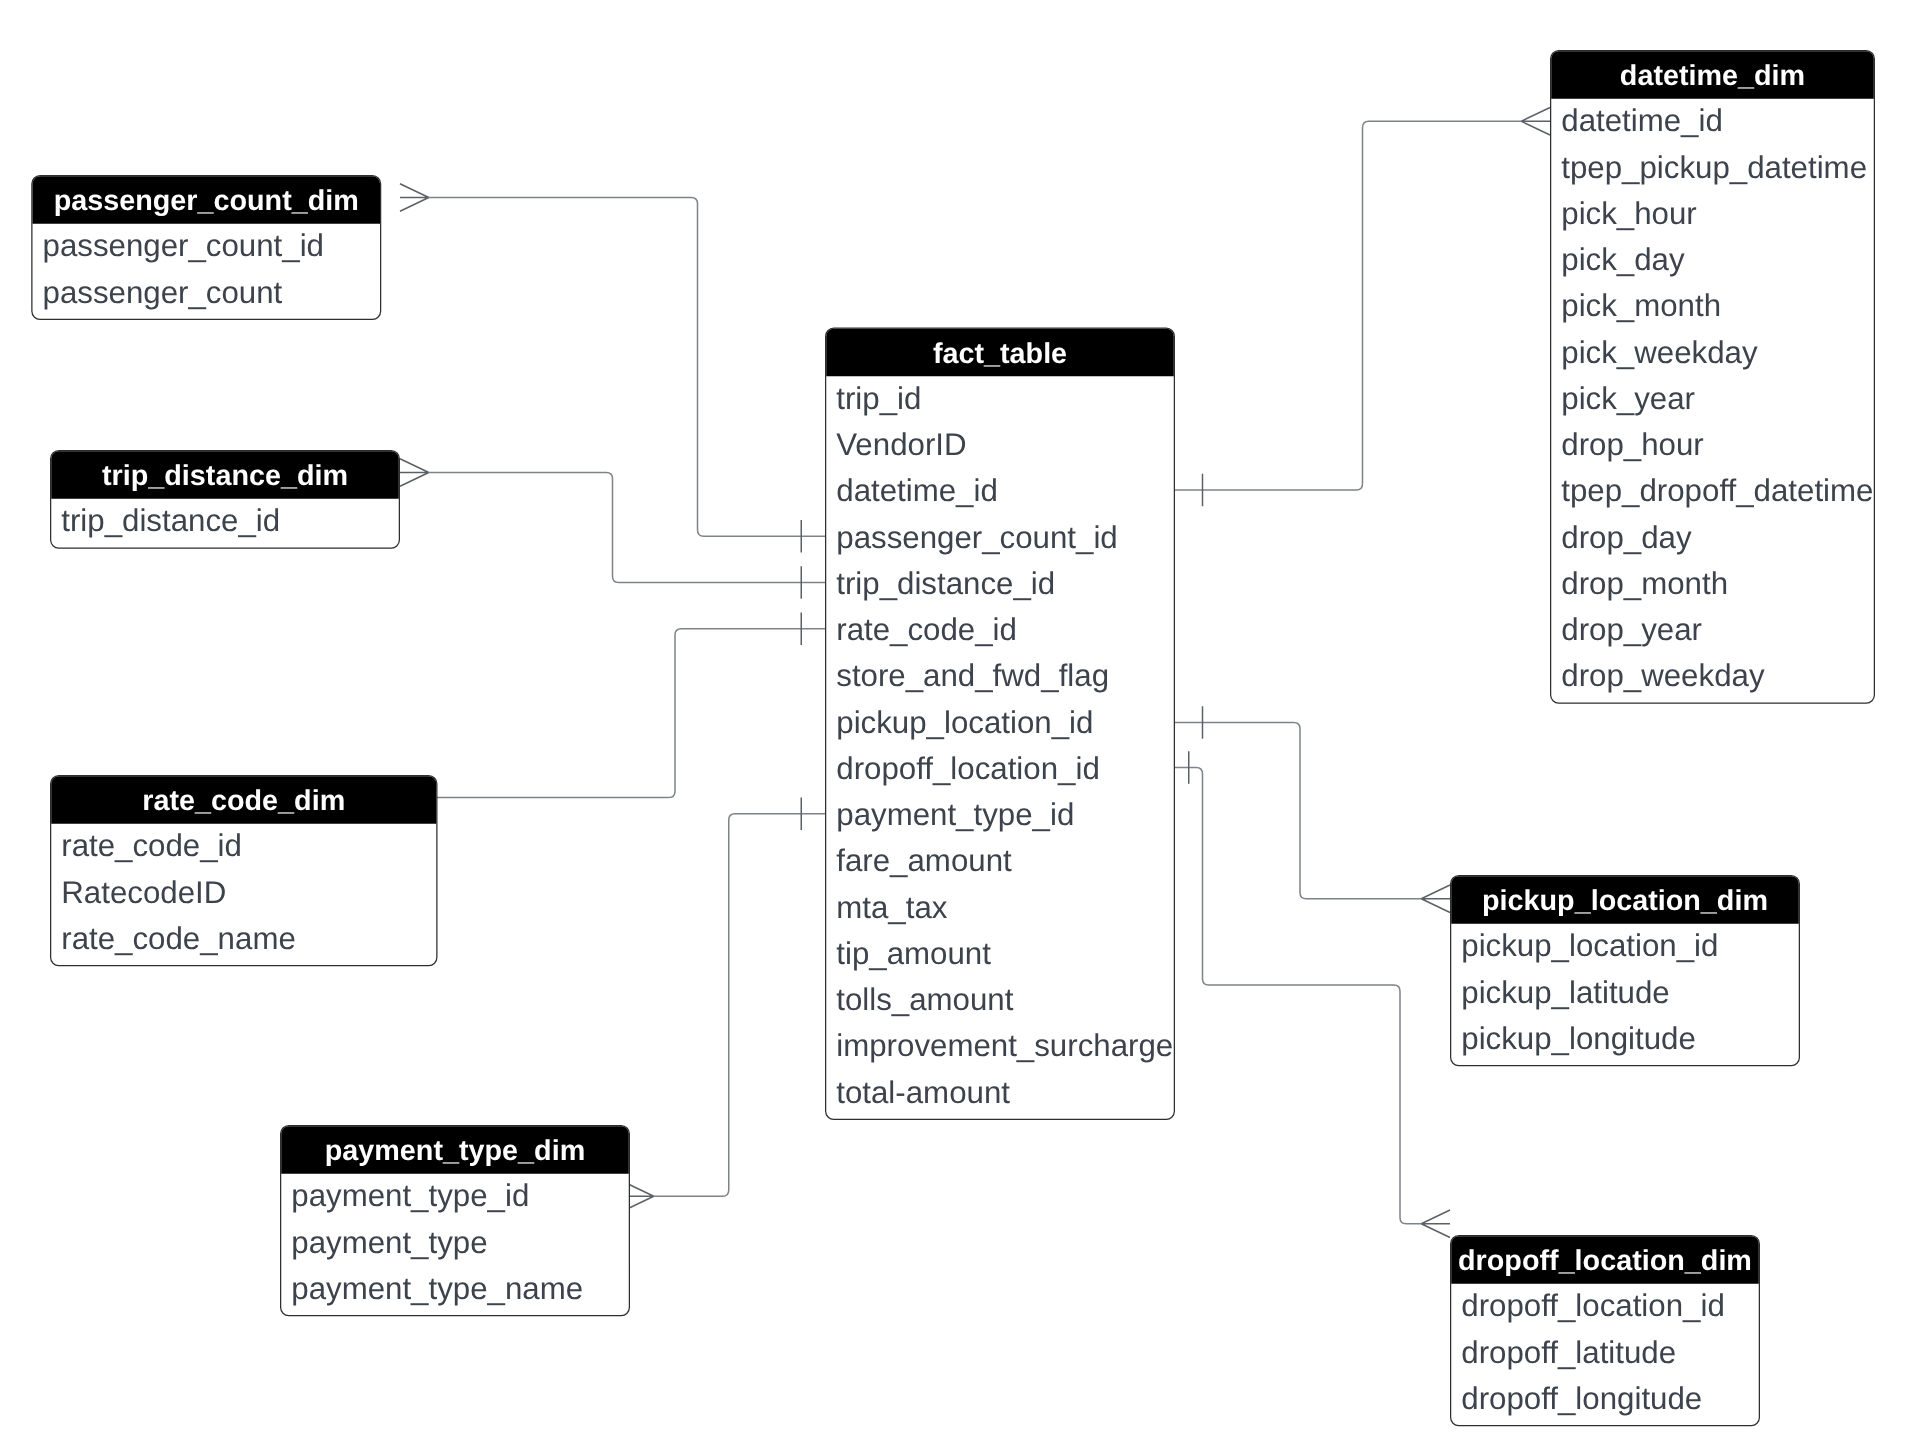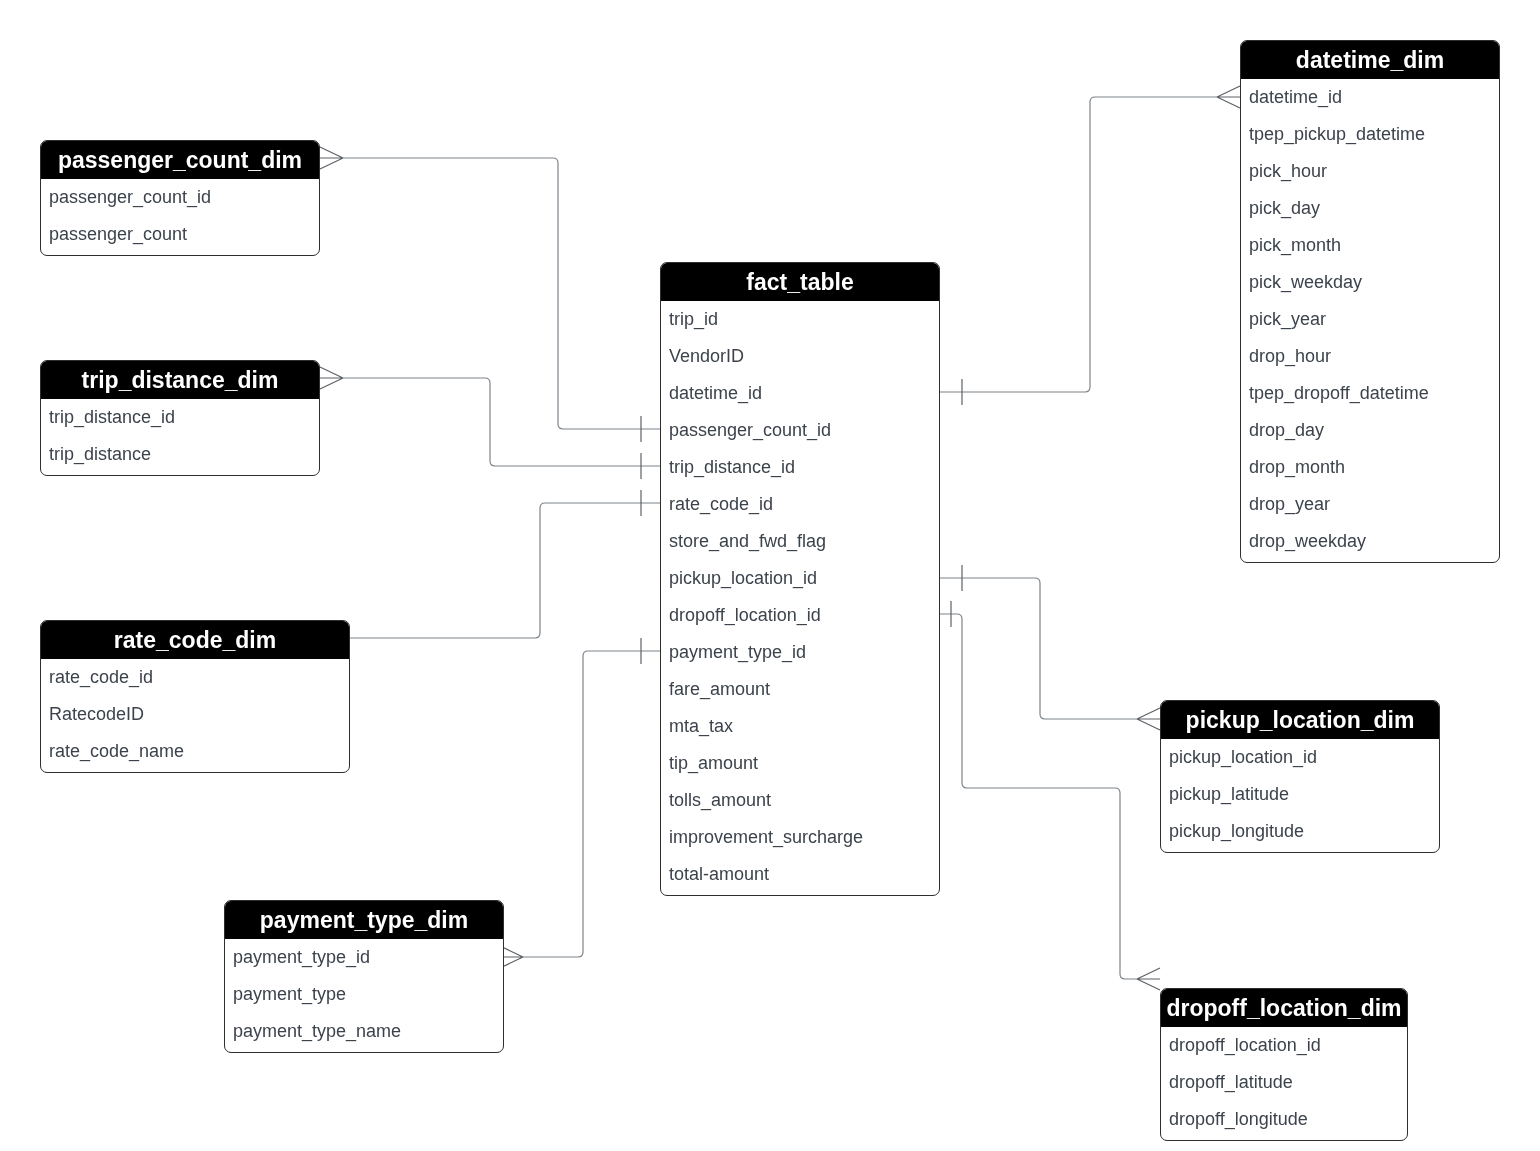--- a/index.html
+++ b/index.html
@@ -25,21 +25,21 @@
   .hdr{
     height:38px;line-height:38px;
     background:#000000;color:#ffffff;
     font-size:23px;font-weight:bold;
     text-align:center;
     border-radius:6px 6px 0 0;
     white-space:nowrap;overflow:hidden;
   }
   .row{
     height:37px;line-height:37px;
-    font-size:18px;color:#3d434c;
+    font-size:25px;color:#3d434c;
     padding-left:8px;padding-right:4px;
     white-space:nowrap;overflow:hidden;
     background:transparent;
   }
 </style>
 </head>
 <body>
 
 <div id="canvas">
 
@@ -81,33 +81,32 @@
       <path class="marker" d="M962 565 V591"></path>
     </g>
 
     <g>
       <path class="conn" d="M940 614 H957 Q962 614 962 619 V783 Q962 788 967 788 H1115 Q1120 788 1120 793 V974 Q1120 979 1125 979 H1137"></path>
       <path class="marker" d="M1160 968 L1137 979 M1160 990 L1137 979 M1160 979 H1137"></path>
       <path class="marker" d="M951 601 V627"></path>
     </g>
   </svg>
 
-  <div class="entity" style="left:40px;top:140px;width:280px">
+  <div class="entity" style="left:25px;top:140px;width:280px">
     <div class="hdr">passenger_count_dim</div>
     <div>
         <div class="row">passenger_count_id</div>
         <div class="row">passenger_count</div>
       </div>
   </div>
 
   <div class="entity" style="left:40px;top:360px;width:280px">
     <div class="hdr">trip_distance_dim</div>
     <div>
         <div class="row">trip_distance_id</div>
-        <div class="row">trip_distance</div>
       </div>
   </div>
 
   <div class="entity" style="left:40px;top:620px;width:310px">
     <div class="hdr">rate_code_dim</div>
     <div>
         <div class="row">rate_code_id</div>
         <div class="row">RatecodeID</div>
         <div class="row">rate_code_name</div>
       </div>

